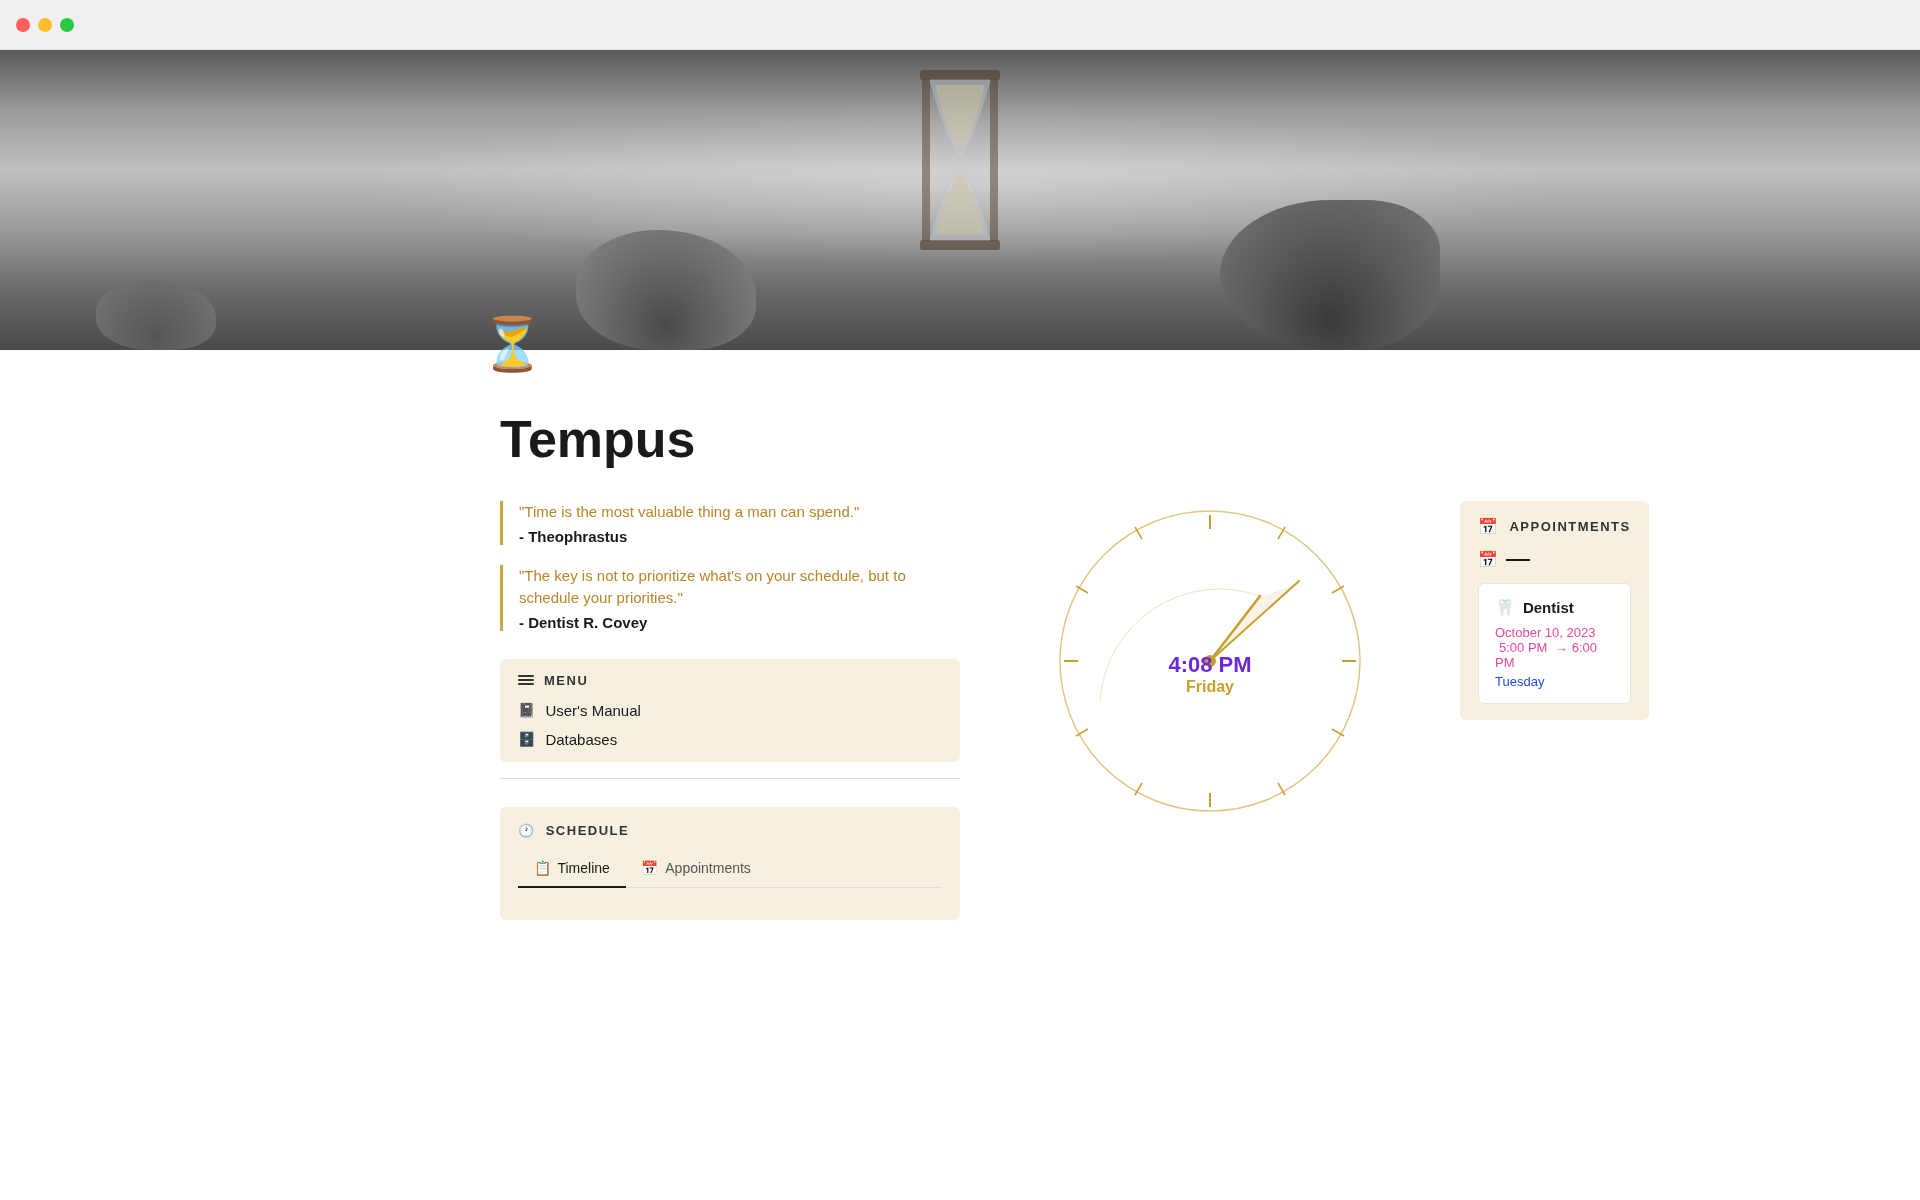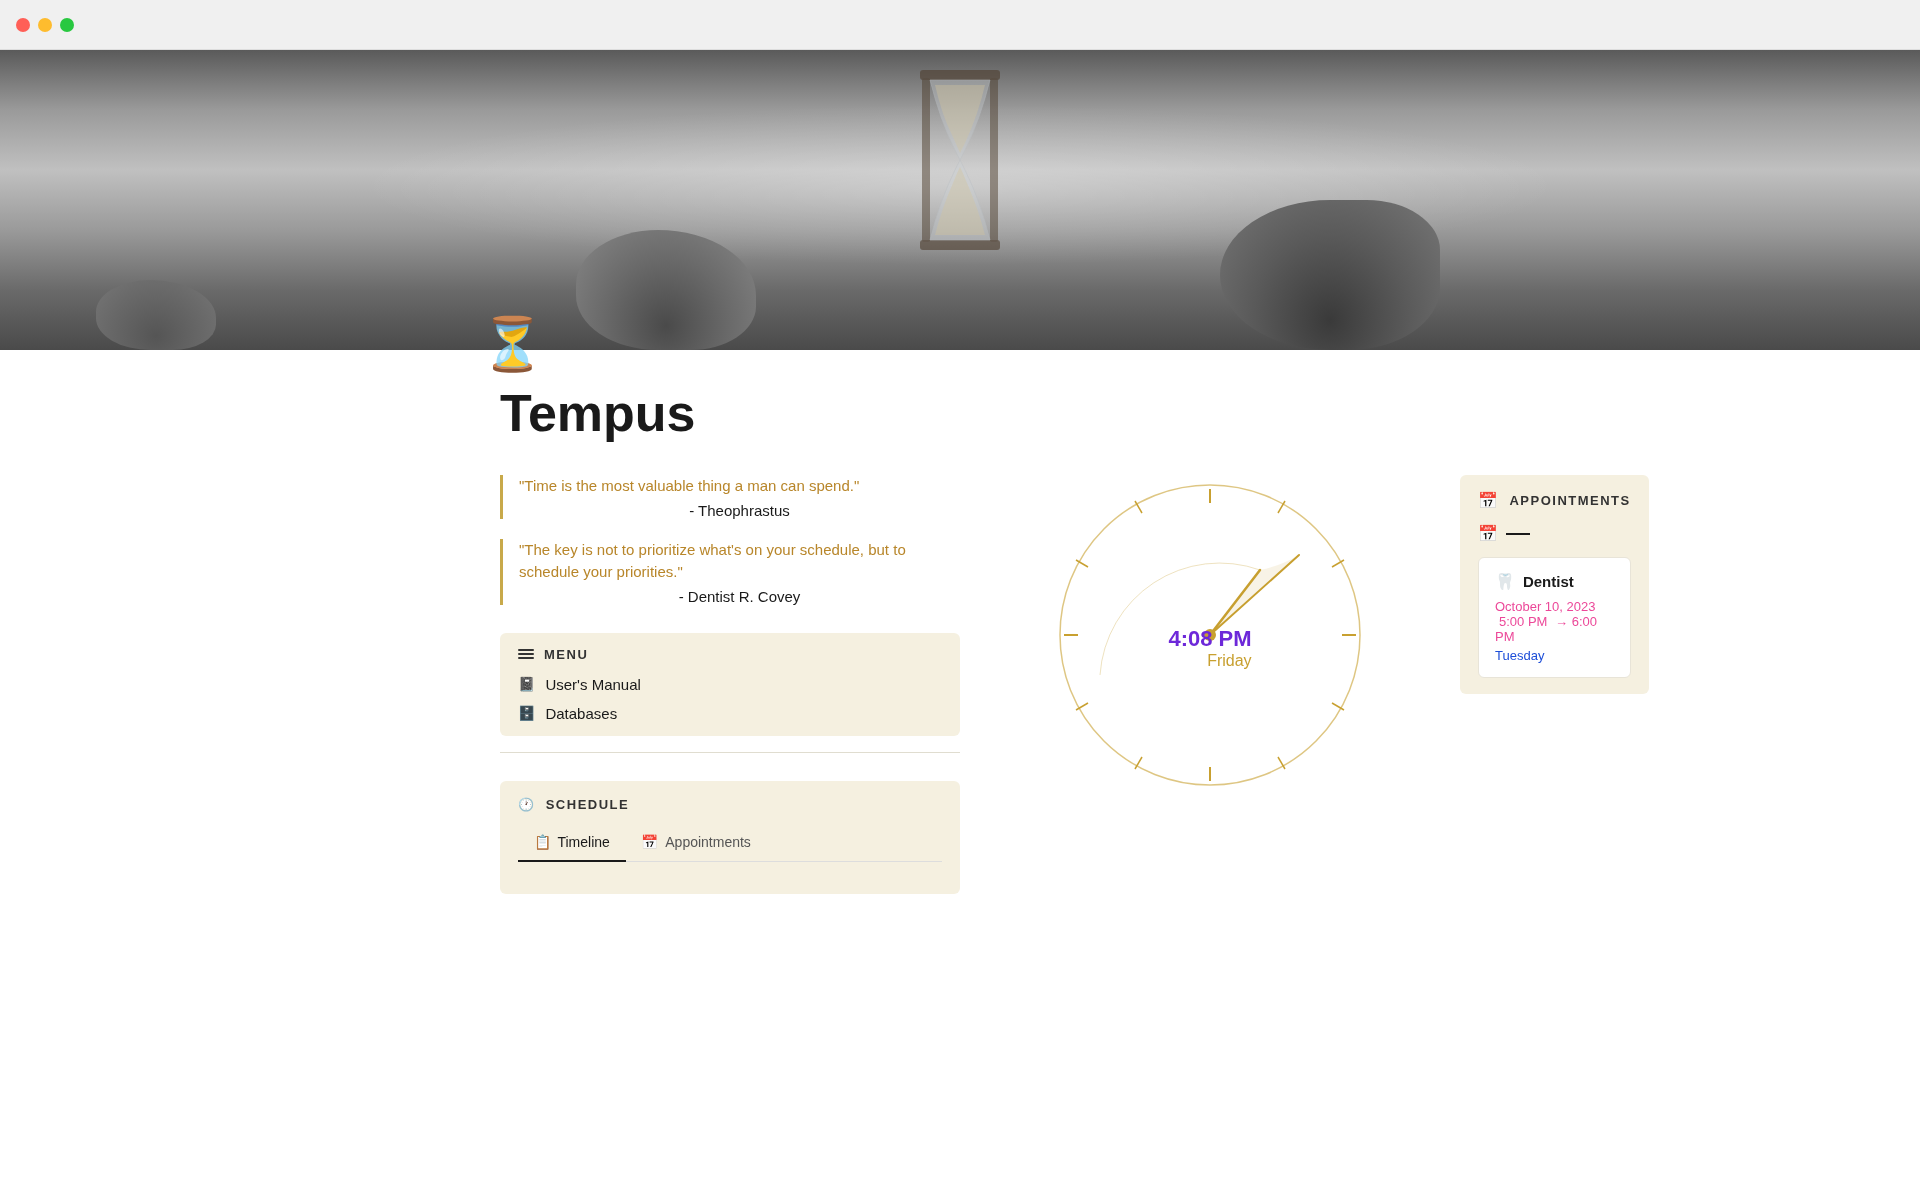--- a/index.html
+++ b/index.html
@@ -93,21 +93,21 @@
     .main-content {
       max-width: 1400px;
       margin: 0 auto;
       padding: 0 240px;
     }
 
     .page-title {
       font-size: 52px;
       font-weight: 800;
       color: #1a1a1a;
-      margin-top: 8px;
+      margin-top: 34px;
       margin-bottom: 32px;
       margin-left: 0;
     }
 
     
     .two-col {
       display: flex;
       gap: 60px;
       align-items: flex-start;
     }
@@ -135,23 +135,22 @@
     }
     .quote-text {
       color: #b8862a;
       font-size: 15px;
       line-height: 1.5;
       font-style: normal;
     }
     .quote-author {
       color: #1a1a1a;
       font-size: 15px;
-      font-weight: 400;
+      font-weight: 700;
       margin-top: 4px;
-      text-align: center;
     }
 
     
     .menu-section {
       background: #f5f0e0;
       border-radius: 6px;
       padding: 14px 18px;
       margin-top: 28px;
       margin-bottom: 16px;
     }
@@ -261,22 +260,21 @@
       text-align: center;
     }
     .clock-time-text {
       font-size: 22px;
       font-weight: 600;
       color: #6d28d9;
     }
     .clock-day-text {
       font-size: 16px;
       color: #c8a030;
-      font-weight: 400;
-      text-align: right;
+      font-weight: 700;
     }
 
     
     .appointments-section {
       background: #f5f0e0;
       border-radius: 6px;
       padding: 16px 18px;
       margin-bottom: 20px;
     }
     .appointments-header {

